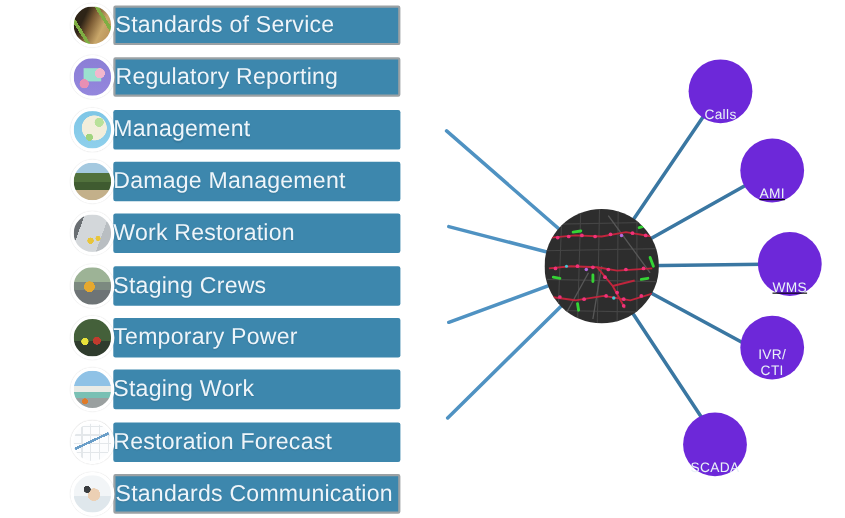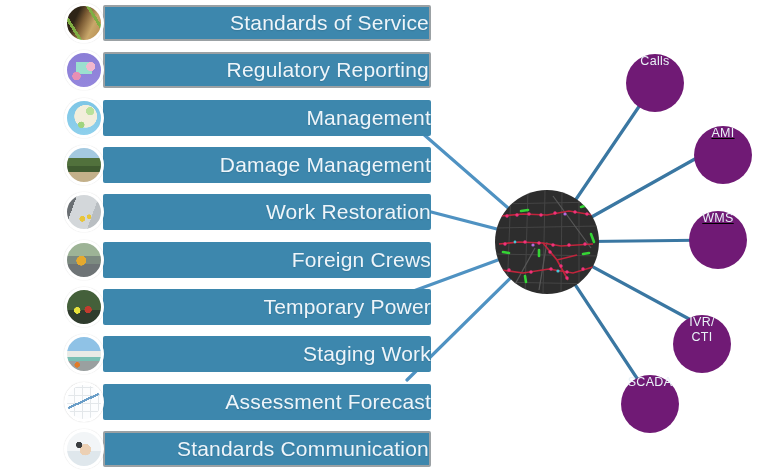--- a/index.html
+++ b/index.html
@@ -4,23 +4,23 @@
 <style>
   html,body{margin:0;padding:0;background:#ffffff;}
   .canvas{
     position:relative;width:768px;height:471px;background:#ffffff;overflow:hidden;
     font-family:"Liberation Sans","DejaVu Sans",sans-serif;
   }
   #lines{position:absolute;left:0;top:0;z-index:1;}
   
   .bar-row{position:absolute;left:0;z-index:2;}
   .bar{
-    position:absolute;left:103px;top:0;width:328px;height:36px;
+    position:absolute;left:103px;top:0;width:261px;height:36px;
     background:#3d87ad;border-radius:2px;box-sizing:border-box;
-    display:flex;align-items:center;justify-content:flex-end;
+    display:flex;align-items:center;justify-content:flex-start;
   }
   .bar.bordered{border:2px solid #9ba1a4;}
   .bar-label{
     color:#eef5fa;font-size:21px;letter-spacing:.2px;white-space:nowrap;
     text-shadow:0 1px 1px rgba(40,80,100,.25);
   }
   .bar-icon{
     position:absolute;left:64px;top:-2px;width:34px;height:34px;border-radius:50%;
     border:3px solid #ffffff;z-index:3;background-color:#cccccc;background-size:cover;
     box-shadow:0 0 1px rgba(0,0,0,.25);
@@ -80,22 +80,22 @@
   .ic-customer-communication{
     background:
       radial-gradient(circle at 36% 38%,#3a3d40 0 10%,rgba(0,0,0,0) 11%),
       radial-gradient(circle at 54% 52%,#ecd0b4 0 22%,rgba(0,0,0,0) 23%),
       linear-gradient(#f2f5f7 0 55%,#dfe7ec 55%);
   }
   
   .hub{position:absolute;left:495px;top:190px;width:104px;height:104px;z-index:4;}
   
   .sat{
-    position:absolute;width:58px;height:58px;border-radius:50%;background:#701a75;z-index:4;
-    display:flex;align-items:flex-start;justify-content:center;text-align:center;
+    position:absolute;width:58px;height:58px;border-radius:50%;background:#6d28d9;z-index:4;
+    display:flex;align-items:flex-end;justify-content:center;text-align:center;
   }
   .sat-label{color:#e9f2f7;font-size:12.5px;line-height:1.2;white-space:pre-line;letter-spacing:.3px;}
 </style>
 </head>
 <body>
 
 <div class="canvas">
 
   <svg id="lines" width="768" height="471">
       <line x1="406" y1="119" x2="547" y2="242" stroke="#4f92c2" stroke-width="3.2" stroke-linecap="round"></line>
@@ -140,42 +140,42 @@
 
   <div class="bar-row" style="top: 194px;">
     <div class="bar">
       <span class="bar-label">Work Restoration</span>
     </div>
     <span class="bar-icon ic-work-management"></span>
   </div>
 
   <div class="bar-row" style="top: 242px;">
     <div class="bar">
-      <span class="bar-label">Foreign Crews</span>
+      <span class="bar-label">Staging Crews</span>
     </div>
     <span class="bar-icon ic-foreign-crews"></span>
   </div>
 
   <div class="bar-row" style="top: 289px;">
     <div class="bar">
       <span class="bar-label">Temporary Power</span>
     </div>
     <span class="bar-icon ic-temporary-power"></span>
   </div>
 
   <div class="bar-row" style="top: 336px;">
     <div class="bar">
       <span class="bar-label">Staging Work</span>
     </div>
     <span class="bar-icon ic-staging-areas"></span>
   </div>
 
   <div class="bar-row" style="top: 384px;">
     <div class="bar">
-      <span class="bar-label">Assessment Forecast</span>
+      <span class="bar-label">Restoration Forecast</span>
     </div>
     <span class="bar-icon ic-restoration-forecast"></span>
   </div>
 
   <div class="bar-row" style="top: 431px;">
     <div class="bar bordered">
       <span class="bar-label">Standards Communication</span>
     </div>
     <span class="bar-icon ic-customer-communication"></span>
   </div>
@@ -253,29 +253,29 @@
         </g>
       </g>
     </svg>
   </div>
 
   <div id="sats">
   <div class="sat" style="left: 626px; top: 54px;">
     <span class="sat-label">Calls</span>
   </div>
 
-  <div class="sat" style="left: 694px; top: 126px; text-decoration: underline;">
+  <div class="sat" style="left: 673px; top: 126px; text-decoration: underline;">
     <span class="sat-label">AMI</span>
   </div>
 
   <div class="sat" style="left: 689px; top: 211px; text-decoration: underline;">
     <span class="sat-label">WMS</span>
   </div>
 
-  <div class="sat" style="left: 673px; top: 315px;">
+  <div class="sat" style="left: 673px; top: 287px;">
     <span class="sat-label">IVR/
 CTI</span>
   </div>
 
   <div class="sat" style="left: 621px; top: 375px;">
     <span class="sat-label">SCADA</span>
   </div>
 </div>
 
 </div>

